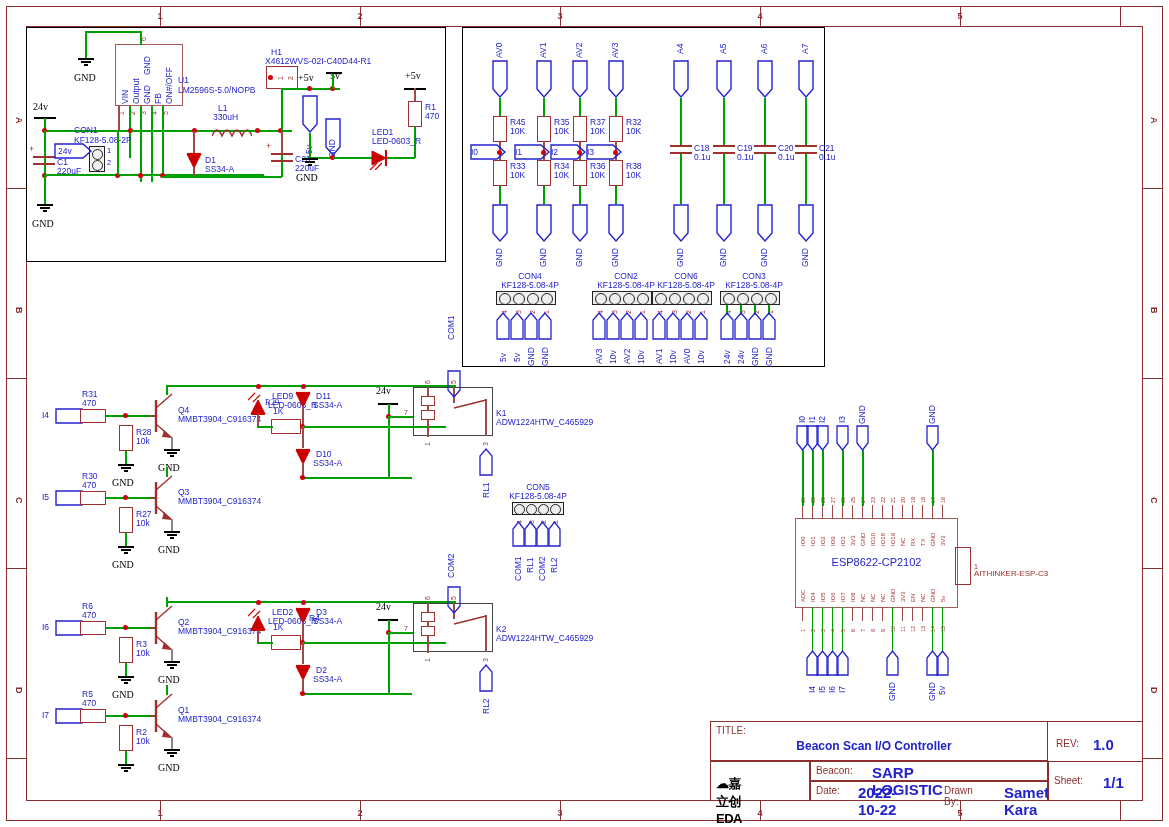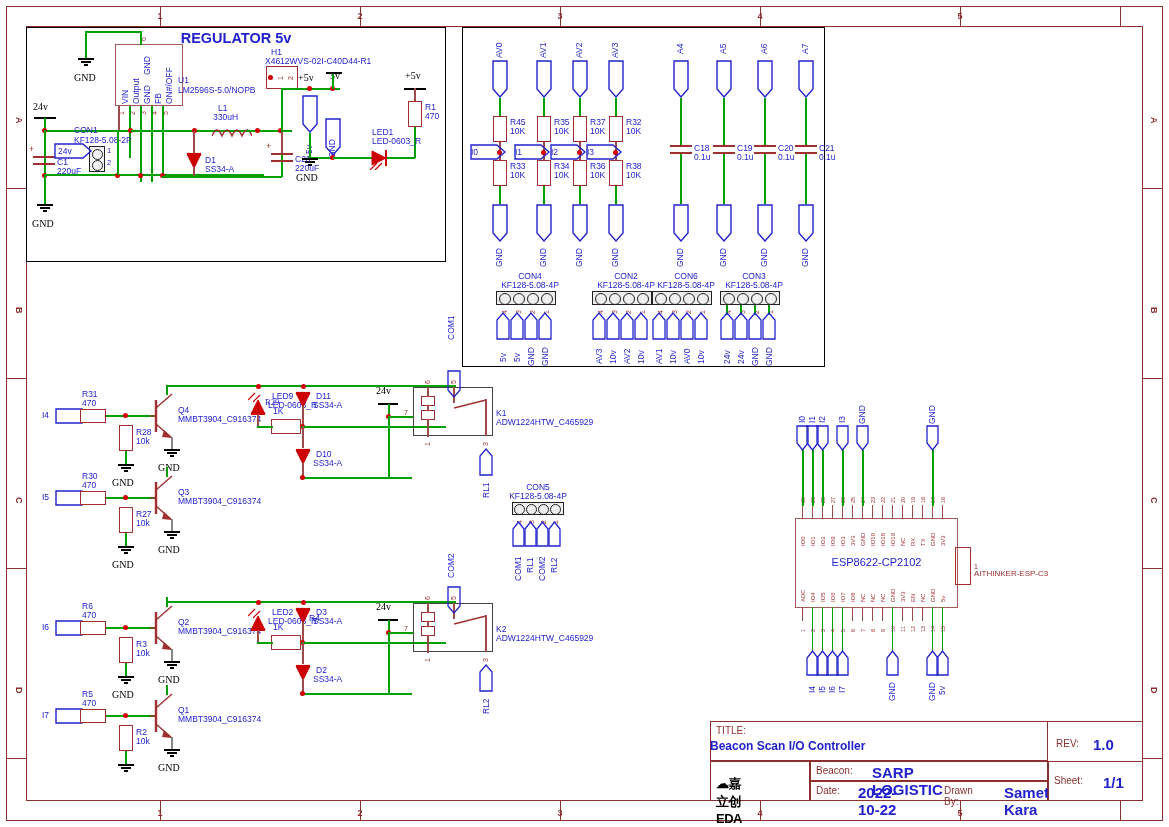--- a/index.html
+++ b/index.html
@@ -84,21 +84,20 @@
   <div class="tick" style="left:6px;top:188px;width:20px;height:1.3px;"></div>
   <div class="tick" style="left:6px;top:378px;width:20px;height:1.3px;"></div>
   <div class="tick" style="left:6px;top:568px;width:20px;height:1.3px;"></div>
   <div class="tick" style="left:6px;top:758px;width:20px;height:1.3px;"></div>
   <div class="tick" style="left:1143px;top:188px;width:20px;height:1.3px;"></div>
   <div class="tick" style="left:1143px;top:378px;width:20px;height:1.3px;"></div>
   <div class="tick" style="left:1143px;top:568px;width:20px;height:1.3px;"></div>
   <div class="tick" style="left:1143px;top:758px;width:20px;height:1.3px;"></div>
 
   <div class="abs blockbox" style="left:26px;top:27px;width:420px;height:235px;"></div>
-  <div class="abs blocktitle" style="left:26px;top:30px;width:420px;">REGULATOR 5v</div>
 
   <div class="ic" style="left:115px;top:44px;width:68px;height:62px;"></div>
   <div class="abs lbl" style="left:178px;top:76px;">U1</div>
   <div class="abs lbl" style="left:178px;top:86px;">LM2596S-5.0/NOPB</div>
   <div class="abs lbl vert" style="left:121px;top:72px;height:32px;">VIN</div>
   <div class="abs lbl vert" style="left:132px;top:62px;height:42px;">Output</div>
   <div class="abs lbl vert" style="left:143px;top:73px;height:31px;">GND</div>
   <div class="abs lbl vert" style="left:154px;top:82px;height:22px;">FB</div>
   <div class="abs lbl vert" style="left:165px;top:55px;height:49px;">ON#/OFF</div>
   <div class="abs lbl vert" style="left:143px;top:47px;height:28px;">GND</div>
@@ -1196,21 +1195,21 @@
     <div class="abs lbl vert" style="left:838px;top:677px;height:16px;">I7</div>
     <div class="abs lbl vert" style="left:888px;top:677px;height:24px;">GND</div>
     <div class="abs lbl vert" style="left:928px;top:677px;height:24px;">GND</div>
     <div class="abs lbl vert" style="left:938px;top:677px;height:18px;">5v</div>
   </div>
 
   <div class="abs">
     <div class="tb" style="left:710px;top:721px;width:433px;height:80px;"></div>
     <div class="tb" style="left:710px;top:721px;width:338px;height:40px;"></div>
     <div class="abs tb-key" style="left:716px;top:725px;">TITLE:</div>
-    <div class="abs tb-val" style="left:710px;top:739px;width:328px;text-align:left;">Beacon Scan I/O Controller</div>
+    <div class="abs tb-val" style="left:710px;top:739px;width:328px;text-align:center;">Beacon Scan I/O Controller</div>
     <div class="abs tb-key" style="left:1056px;top:738px;">REV:</div>
     <div class="abs tb-val-sm" style="left:1093px;top:736px;">1.0</div>
     <div class="tb" style="left:710px;top:761px;width:100px;height:40px;"></div>
     <div class="abs logo" style="left:716px;top:775px;">
       <span>☁</span><span>嘉立创EDA</span>
     </div>
     <div class="tb" style="left:810px;top:761px;width:238px;height:20px;"></div>
     <div class="abs tb-key" style="left:816px;top:765px;">Beacon:</div>
     <div class="abs tb-val-sm" style="left:872px;top:764px;">SARP LOGISTIC</div>
     <div class="tb" style="left:810px;top:781px;width:238px;height:20px;"></div>

